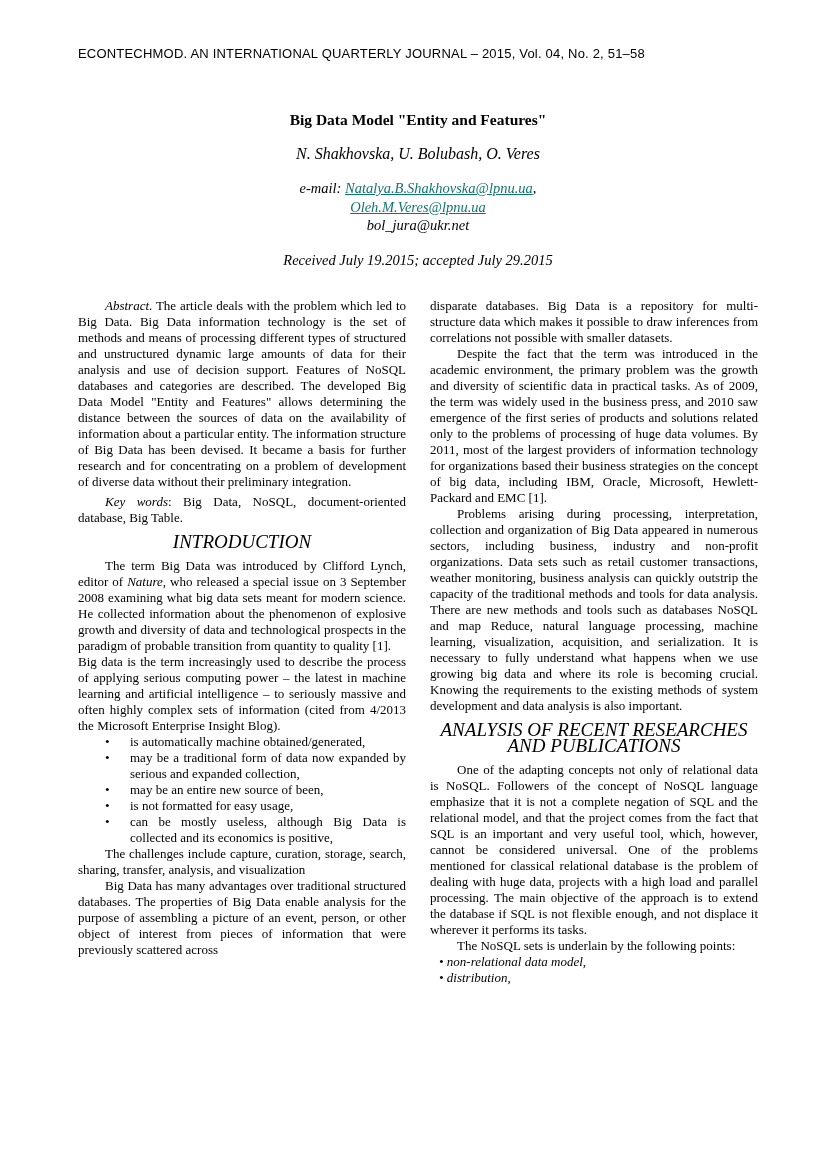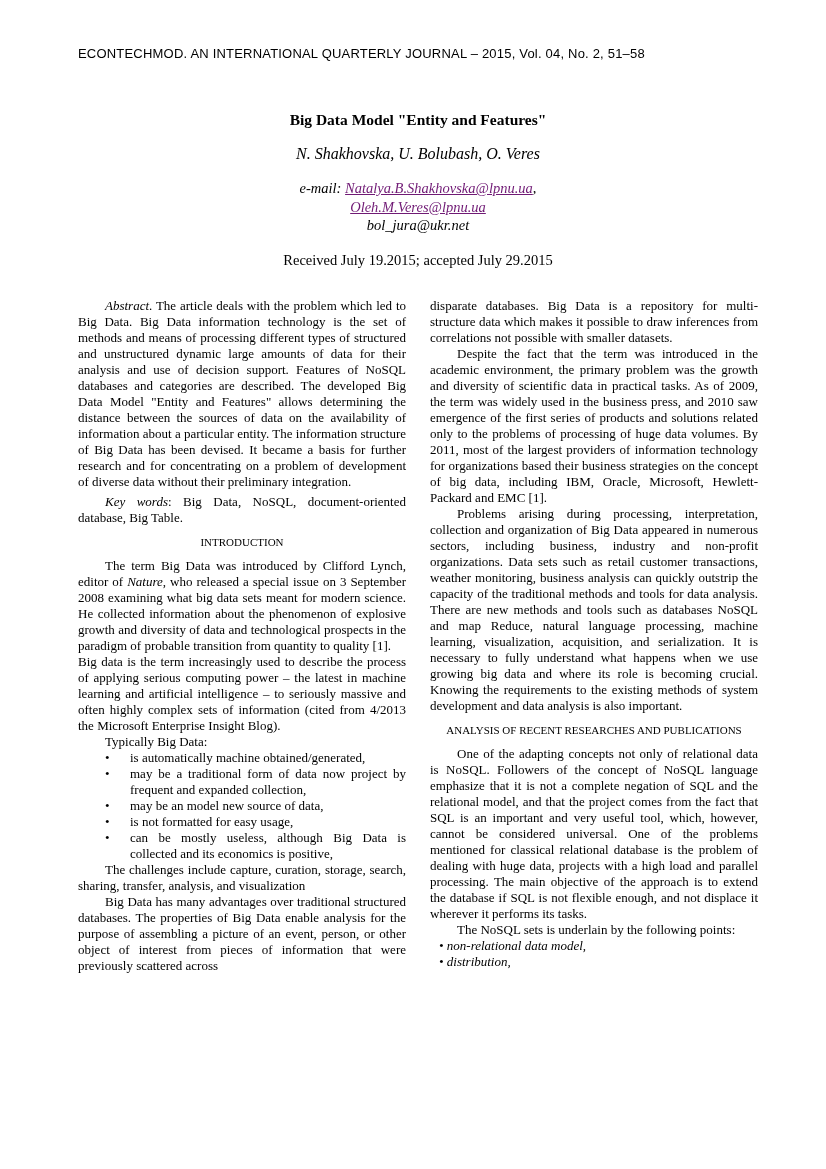--- a/index.html
+++ b/index.html
@@ -31,49 +31,51 @@
     font-size: 16px;
     margin-bottom: 16px;
   }
   .affil {
     text-align: center;
     font-style: italic;
     font-size: 14.5px;
     line-height: 18.5px;
   }
   .affil .link {
-    color: #701a75;
+    color: #0f766e;
     text-decoration: underline;
     cursor: pointer;
   }
   .received {
     text-align: center;
+    font-style: italic;
     font-size: 14.5px;
     margin-top: 17px;
     margin-bottom: 29px;
   }
   .columns { display: flex; gap: 24px; }
   .col {
     flex: 1 1 0;
     min-width: 0;
     font-size: 13px;
     line-height: 16px;
     text-align: justify;
   }
   .col p { margin: 0; }
   .col p.ind { text-indent: 27px; }
   .col .it { font-style: italic; }
   .kw { margin-top: 4px !important; }
   h2.sec {
-    font-size: 11px;
+    font-size: 19px;
     font-weight: normal;
     text-align: center;
     text-indent: 0;
     line-height: 16px;
     margin: 8px 0 8px 0;
+    font-style: italic;
   }
   ul.bullets { list-style: none; margin: 0; padding: 0; }
   ul.bullets li {
     position: relative;
     padding-left: 52px;
     text-align: justify;
   }
   ul.bullets li::before {
     content: "\2022";
     position: absolute;
@@ -109,26 +111,25 @@
       <p class="ind"><span class="it">Abstract</span><span>. The article deals with the problem which led to Big Data. Big Data information technology is the set of methods and means of processing different types of structured and unstructured dynamic large amounts of data for their analysis and use of decision support. Features of NoSQL databases and categories are described. The developed Big Data Model "Entity and Features" allows determining the distance between the sources of data on the availability of information about a particular entity. The information structure of Big Data has been devised. It became a basis for further research and for concentrating on a problem of development of diverse data without their preliminary integration.</span></p>
 
       <p class="ind kw"><span class="it">Key words</span><span>: Big Data, NoSQL, document-oriented database, Big Table.</span></p>
 
       <h2 class="sec">INTRODUCTION</h2>
 
       <p class="ind"><span>The term Big Data was introduced by Clifford Lynch, editor of </span><span class="it">Nature</span><span>, who released a special issue on 3 September 2008 examining what big data sets meant for modern science. He collected information about the phenomenon of explosive growth and diversity of data and technological prospects in the paradigm of probable transition from quantity to quality [1].</span></p>
 
       <p>Big data is the term increasingly used to describe the process of applying serious computing power – the latest in machine learning and artificial intelligence – to seriously massive and often highly complex sets of information (cited from 4/2013 the Microsoft Enterprise Insight Blog).</p>
 
-      <p class="ind">Typically Big Data:</p>
 
       <ul class="bullets">
         <li>is automatically machine obtained/generated,</li>
-        <li>may be a traditional form of data now project by frequent and expanded collection,</li>
-        <li>may be an model new source of data,</li>
+        <li>may be a traditional form of data now expanded by serious and expanded collection,</li>
+        <li>may be an entire new source of been,</li>
         <li>is not formatted for easy usage,</li>
         <li>can be mostly useless, although Big Data is collected and its economics is positive,</li>
       </ul>
 
       <p class="ind">The challenges include capture, curation, storage, search, sharing, transfer, analysis, and visualization</p>
 
       <p class="ind">Big Data has many advantages over traditional structured databases. The properties of Big Data enable analysis for the purpose of assembling a picture of an event, person, or other object of interest from pieces of information that were previously scattered across</p>
     </div>
 
     <div class="col">

